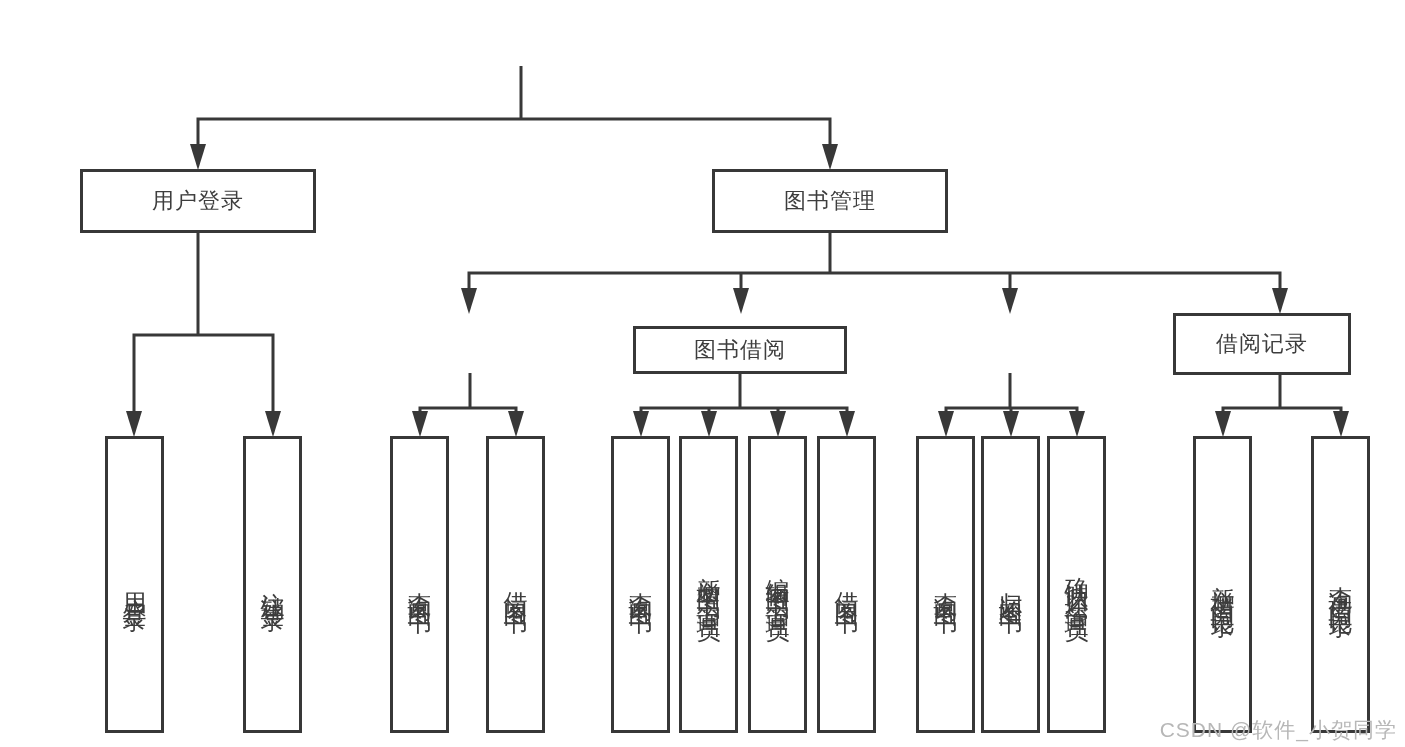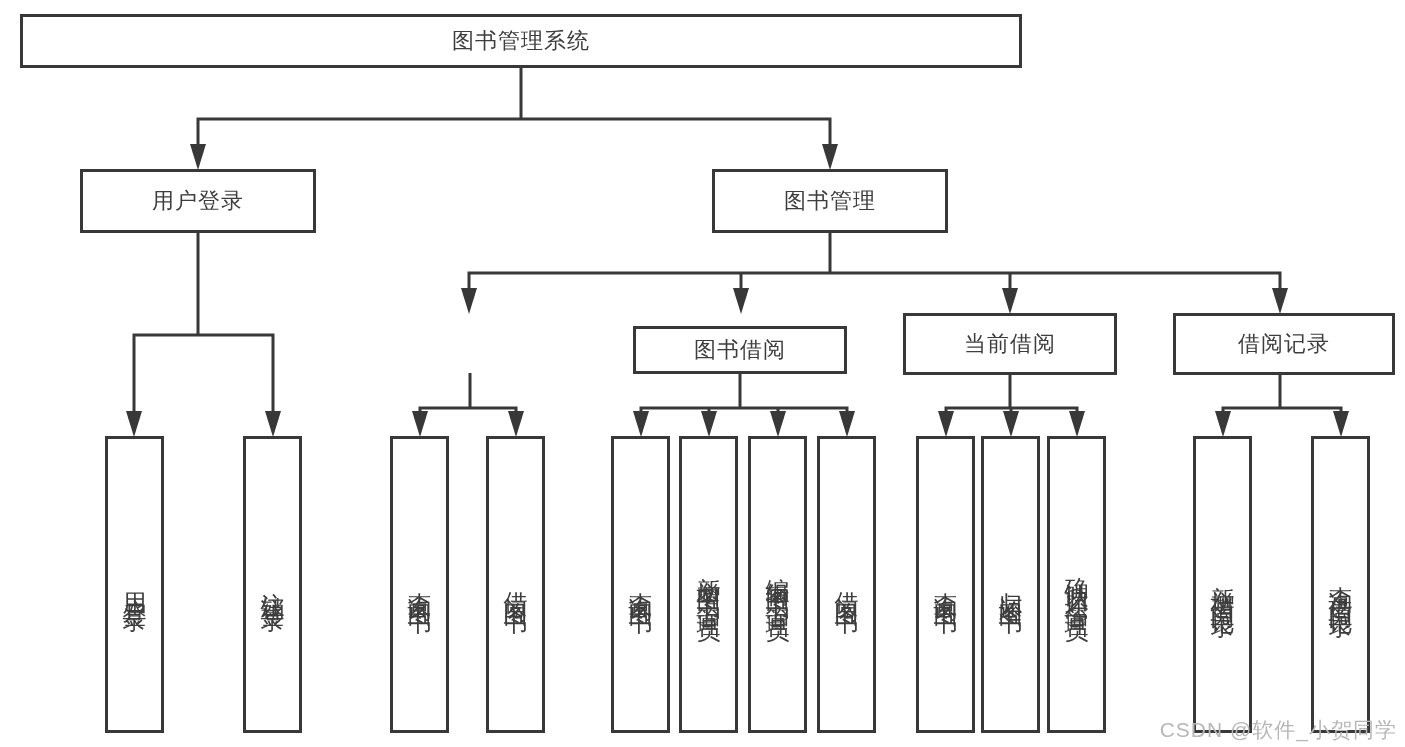--- a/index.html
+++ b/index.html
@@ -35,21 +35,21 @@
 
   
   .n-root { left: 20px;  top: 14px;  width: 1002px; height: 54px; }
   
   .n-l2a  { left: 80px;  top: 169px; width: 236px;  height: 64px; }
   .n-l2b  { left: 712px; top: 169px; width: 236px;  height: 64px; justify-content: center; }
   
   .n-l3a  { left: 363px;  top: 313px; width: 214px; height: 62px; }
   .n-l3b  { left: 633px;  top: 326px; width: 214px; height: 48px; }
   .n-l3c  { left: 903px;  top: 313px; width: 214px; height: 62px; }
-  .n-l3d  { left: 1173px; top: 313px; width: 222px; height: 62px; }
+  .n-l3d  { left: 1173px; top: 313px; width: 178px; height: 62px; }
 
   
   .leaf { top: 436px; width: 59px; height: 297px; }
   .leaf .v-label {
     writing-mode: vertical-rl;
     text-orientation: mixed;
     font-size: 24px;
     letter-spacing: 6px;
     line-height: 1;
     white-space: nowrap;
@@ -118,36 +118,30 @@
       <polygon points="770,411 786,411 778,437"></polygon>
       <polygon points="839,411 855,411 847,437"></polygon>
       <polygon points="938,411 954,411 946,437"></polygon>
       <polygon points="1003,411 1019,411 1011,437"></polygon>
       <polygon points="1069,411 1085,411 1077,437"></polygon>
       <polygon points="1215,411 1231,411 1223,437"></polygon>
       <polygon points="1333,411 1349,411 1341,437"></polygon>
     </g>
   </svg>
 
-  <div class="node n-root">
-    <span class="h-label">图书管理系统</span>
-  </div>
 
   <div class="node n-l2a">
     <span class="h-label">用户登录</span>
   </div>
   <div class="node n-l2b">
     <span class="h-label">图书管理</span>
   </div>
 
   <div class="node n-l3b">
     <span class="h-label">图书借阅</span>
-  </div>
-  <div class="node n-l3c">
-    <span class="h-label">当前借阅</span>
   </div>
   <div class="node n-l3d">
     <span class="h-label">借阅记录</span>
   </div>
 
   <div class="node leaf lf1">
     <span class="v-label">用户登录</span>
   </div>
   <div class="node leaf lf2">
     <span class="v-label">注销登录</span>

